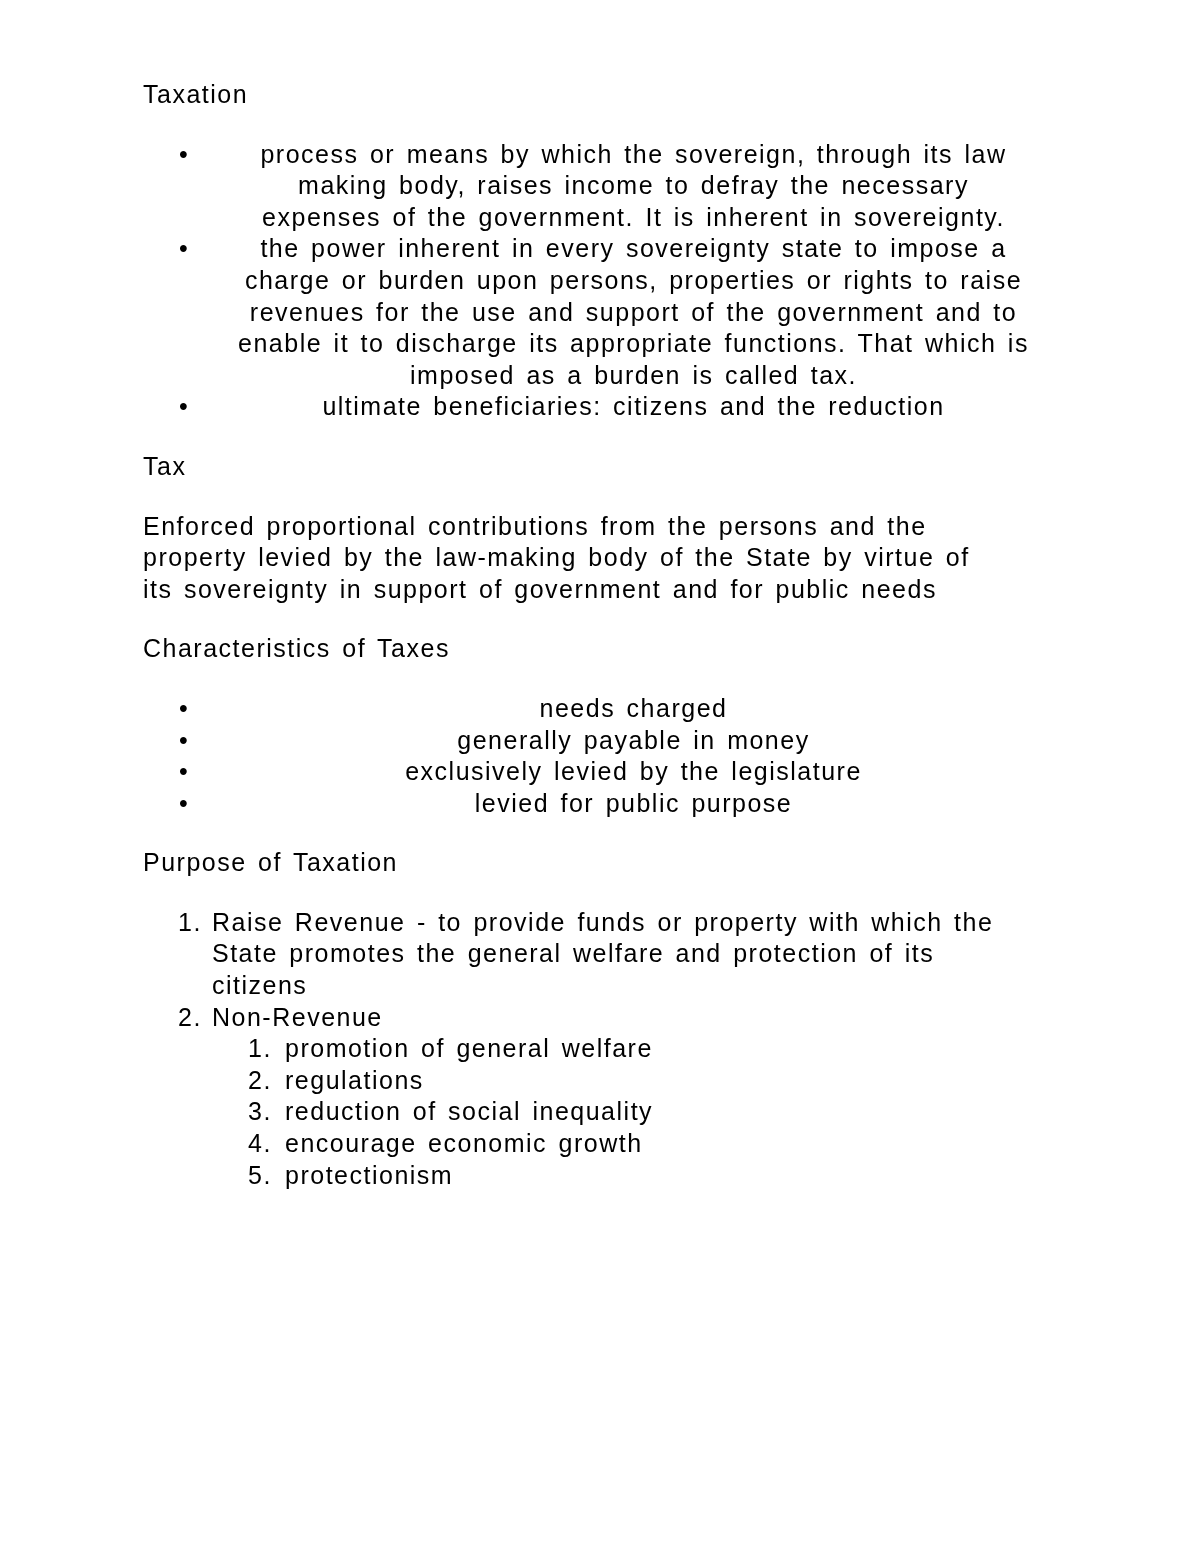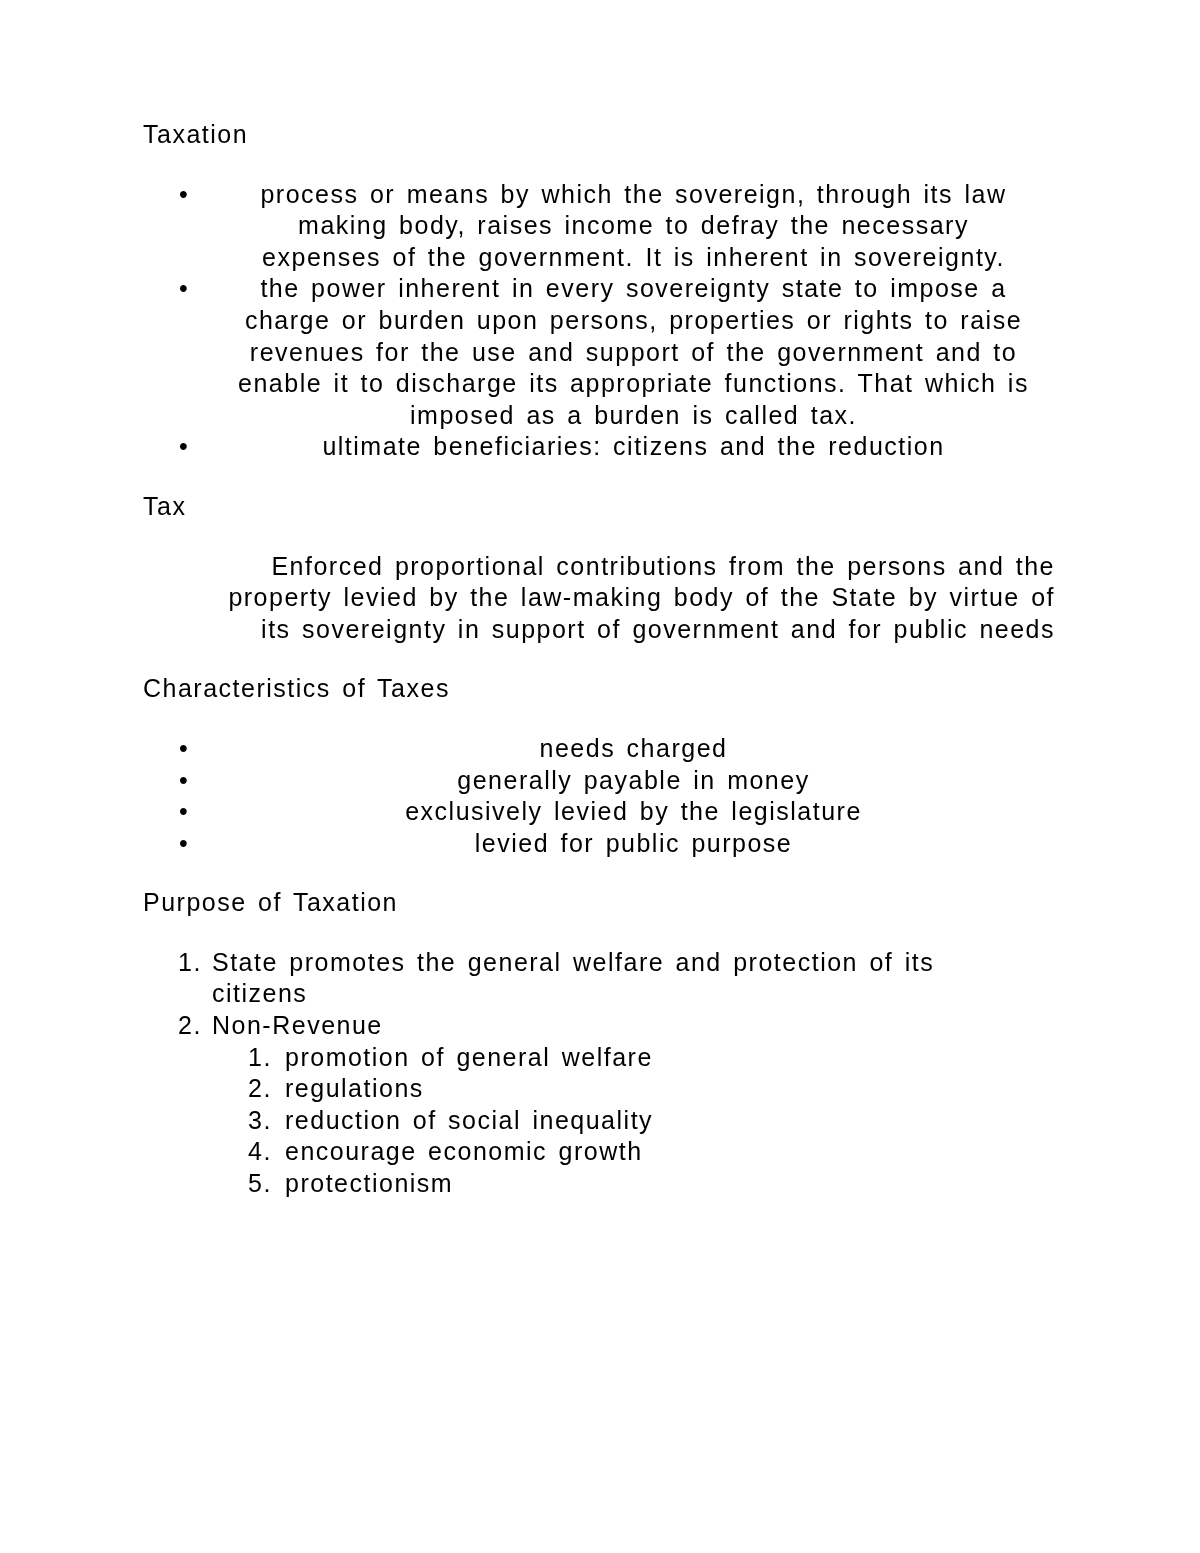--- a/index.html
+++ b/index.html
@@ -6,32 +6,32 @@
     margin: 0;
     padding: 0;
     background: #ffffff;
   }
   .page {
     position: relative;
     width: 1200px;
     height: 1553px;
     box-sizing: border-box;
     background: #ffffff;
-    padding: 119px 145px 0 143px;
+    padding: 79px 145px 0 143px;
     font-family: "Liberation Sans", sans-serif;
     font-size: 25px;
     line-height: 31.6px;
     color: #000000;
     letter-spacing: 1.5px;
     word-spacing: 3px;
     overflow: hidden;
   }
   .ln { display: block; }
   .heading { margin: 0 0 28px 0; }
-  .para { margin: 0 0 28px 0; text-align: right; }
+  .para { margin: 0 0 28px 0; }
 
   ul.bullets {
     list-style: none;
     margin: 0 0 28px 0;
     padding: 0;
   }
   ul.bullets > li {
     position: relative;
     padding-left: 69px;
     text-align: center;
@@ -120,20 +120,21 @@
     <li>
       <span class="ln">levied for public purpose</span>
     </li>
   </ul>
 
   <div class="heading">Purpose of Taxation</div>
 
   <ol class="numbered">
     <li>
       <span class="num">1.</span>
+      <span class="ln">Raise Revenue - to provide funds or property with which the</span>
       <span class="ln">State promotes the general welfare and protection of its</span>
       <span class="ln">citizens</span>
     </li>
     <li>
       <span class="num">2.</span>
       <span class="ln">Non-Revenue</span>
       <ol class="sub">
         <li>
           <span class="num">1.</span>
           <span class="ln">promotion of general welfare</span>

